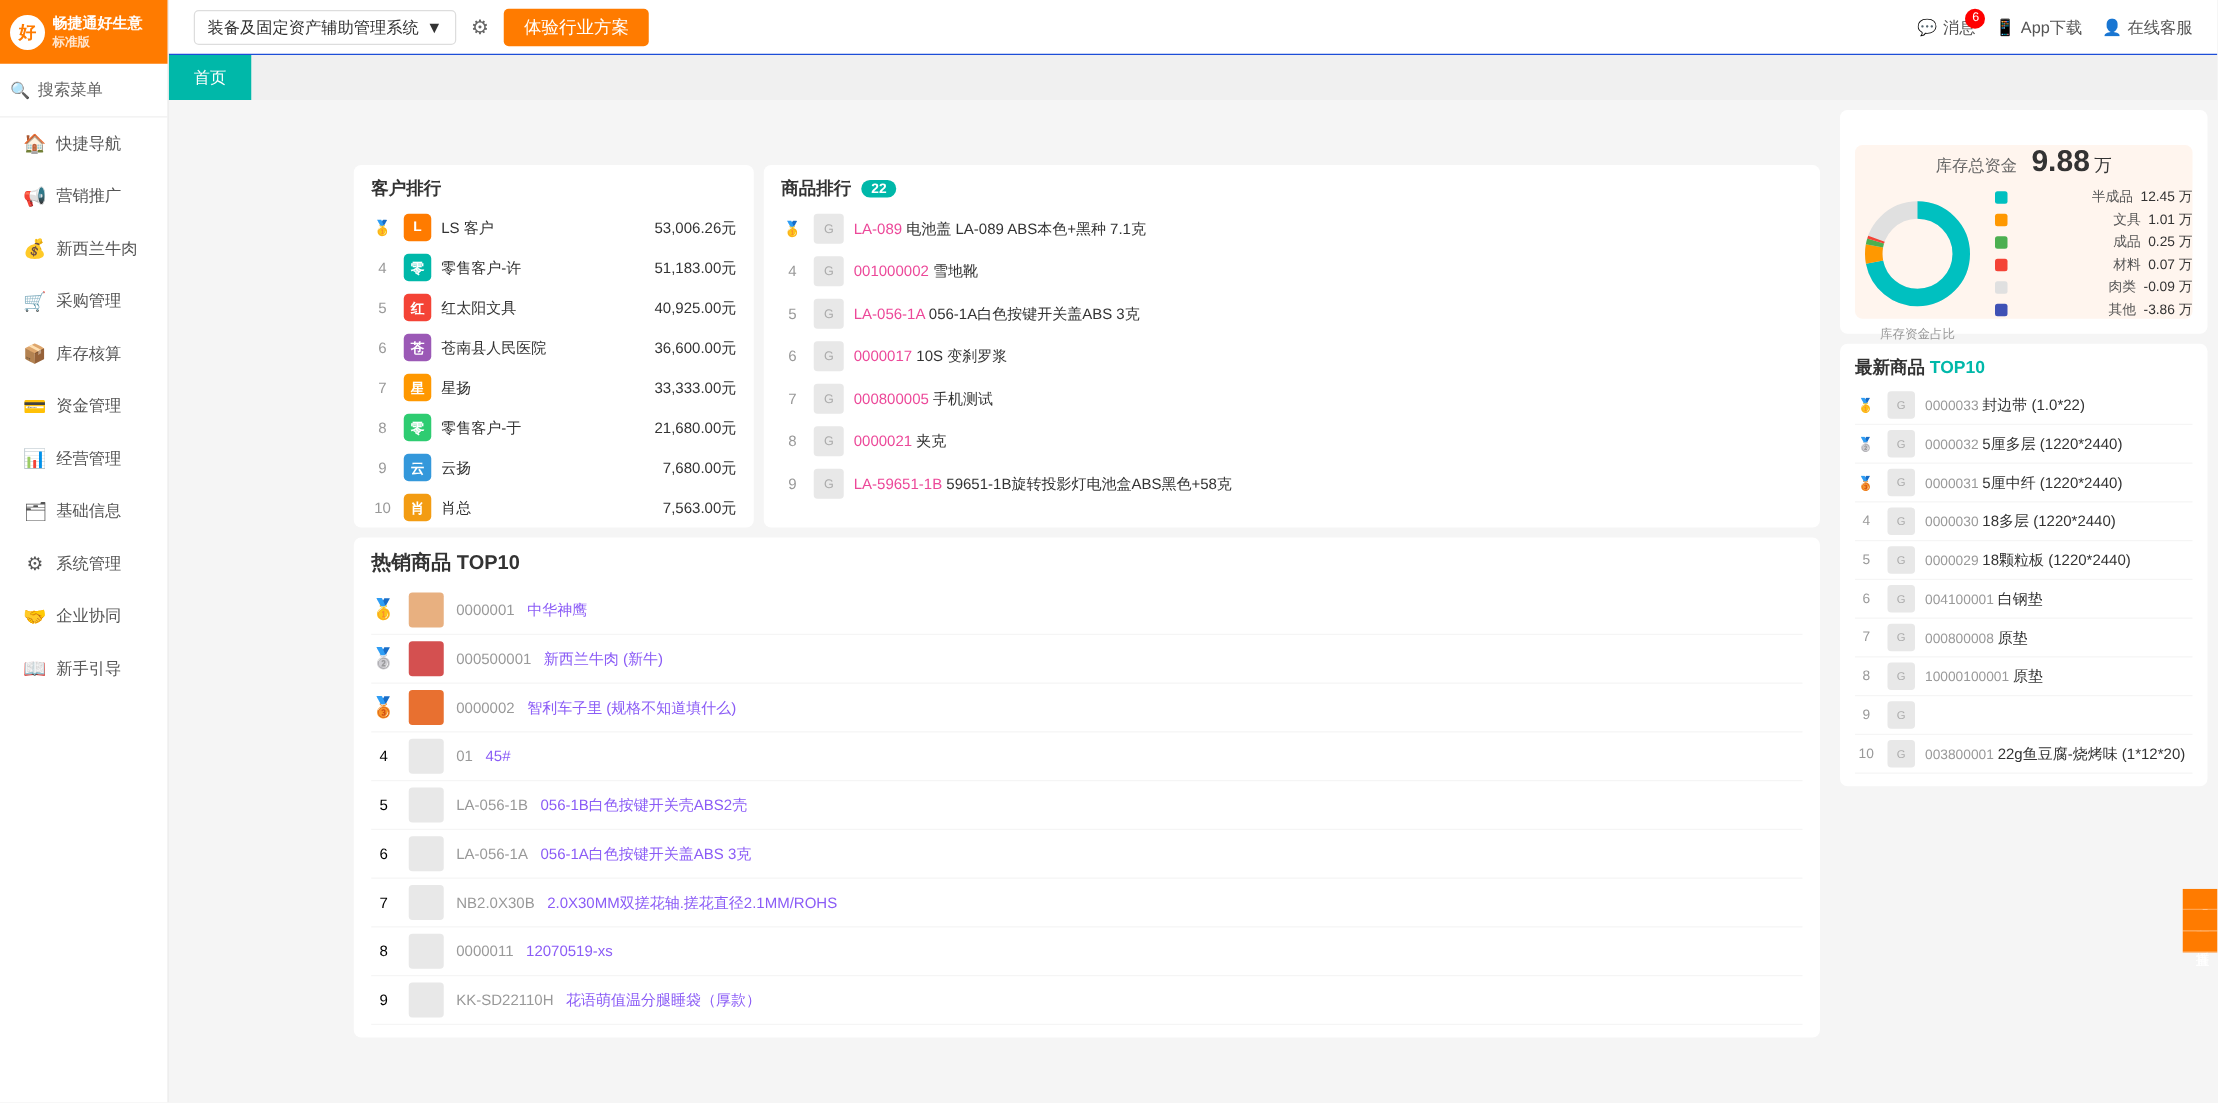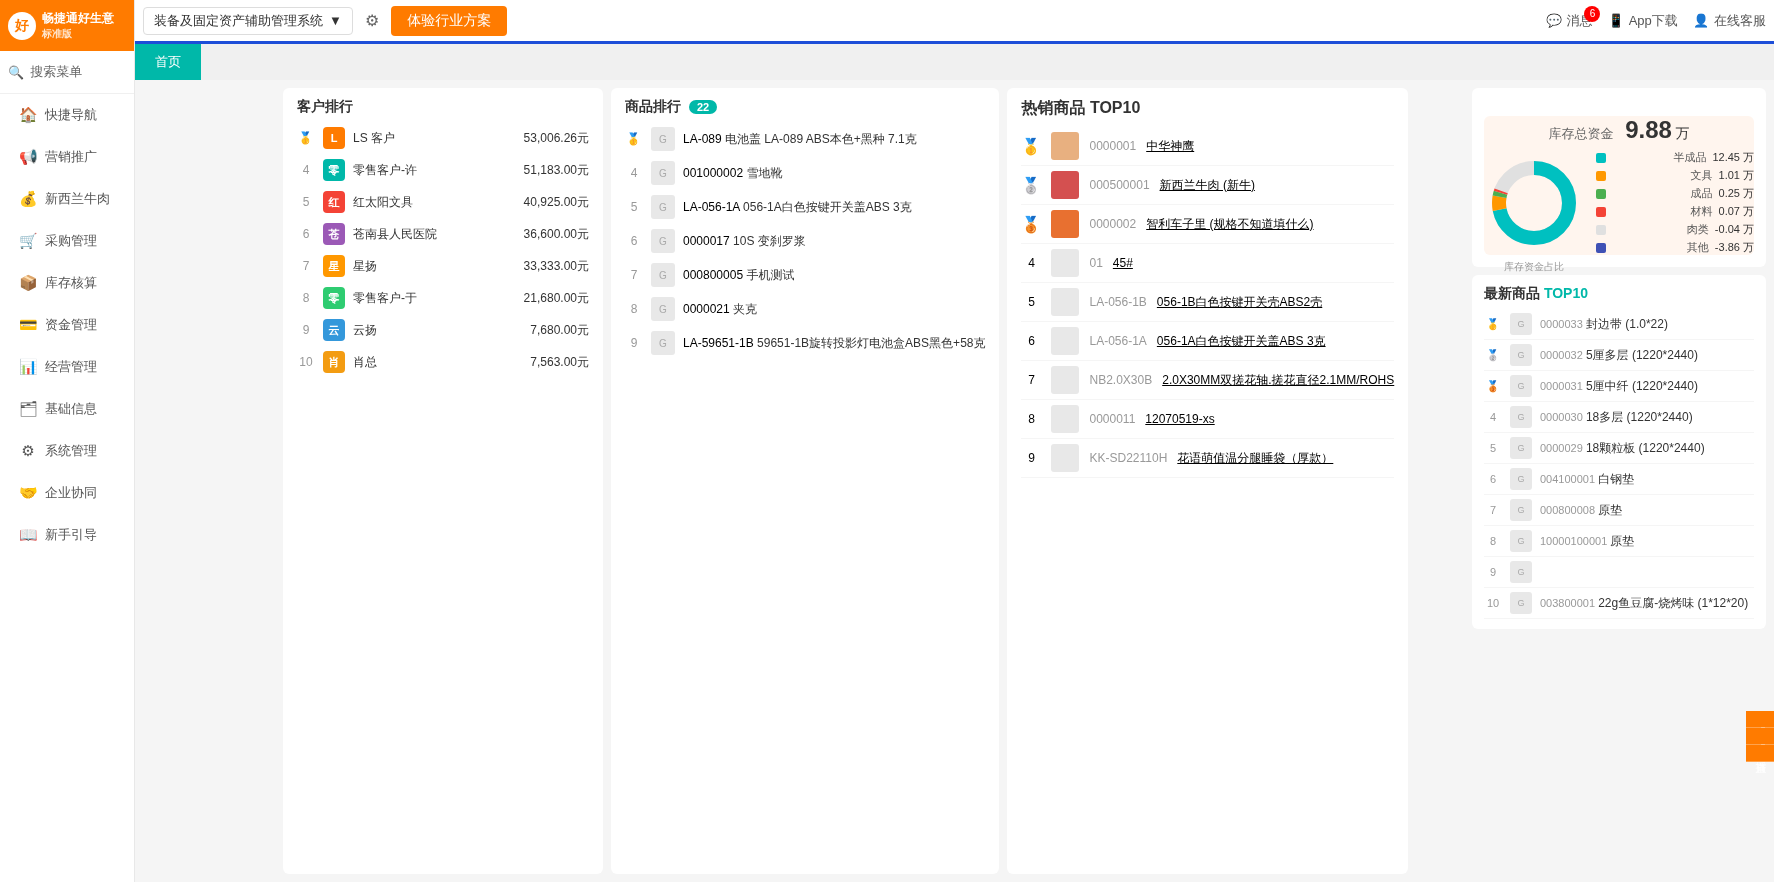--- a/index.html
+++ b/index.html
@@ -72,24 +72,24 @@
     .main-area {
       flex: 1;
       display: flex;
       flex-direction: column;
       overflow: hidden;
     }
 
     
     .topbar {
       background: #fff;
-      border-bottom: 3px solid #1d4ed8;
-      display: flex;
-      align-items: center;
-      padding: 0 8px;
+      border-bottom: 1px solid #1d4ed8;
+      display: flex;
+      align-items: center;
+      padding: 0 20px;
       height: 44px;
       gap: 12px;
       flex-shrink: 0;
     }
     .system-selector {
       display: flex;
       align-items: center;
       gap: 6px;
       font-size: 13px;
       color: #333;
@@ -180,24 +180,25 @@
     .left-panel {
       width: 140px;
       background: #f5f5f5;
       flex-shrink: 0;
     }
 
     
     .middle-content {
       flex: 1;
       display: flex;
-      flex-direction: row;
+      flex-direction: column;
       overflow-y: auto;
       gap: 8px;
       padding: 8px;
+      justify-content: center;
     }
 
     
     .top-row {
       display: flex;
       gap: 8px;
     }
 
     
     .panel {
@@ -251,21 +252,21 @@
       height: 24px;
       background: #e8e8e8;
       border-radius: 3px;
       display: flex;
       align-items: center;
       justify-content: center;
       color: #aaa;
       font-size: 10px;
     }
     .product-info { flex: 1; color: #333; }
-    .product-code { color: #000000; }
+    .product-code { color: #ec4899; }
 
     
     .hot-section {
       background: #fff;
       border-radius: 6px;
       padding: 10px 14px;
     }
     .hot-title {
       font-size: 16px;
       font-weight: bold;
@@ -287,21 +288,21 @@
       background: #e8e8e8;
       border-radius: 3px;
       display: flex;
       align-items: center;
       justify-content: center;
       color: #aaa;
       font-size: 9px;
       overflow: hidden;
     }
     .hot-code { color: #999; }
-    .hot-name { flex: 1; color: #000000; text-decoration: underline; }
+    .hot-name { flex: 1; color: #8b5cf6; }
     .rank-medal-gold { color: #ff7b00; font-size: 16px; }
     .rank-medal-silver { color: #aaa; font-size: 16px; }
     .rank-medal-bronze { color: #cd7f32; font-size: 16px; }
 
     
     .right-panel {
       width: 310px;
       display: flex;
       flex-direction: column;
       gap: 8px;
@@ -753,21 +754,21 @@
                 <span class="legend-val">0.25 万</span>
               </div>
               <div class="legend-item">
                 <div class="legend-dot" style="background:#f44336;"></div>
                 <span class="legend-name">材料</span>
                 <span class="legend-val">0.07 万</span>
               </div>
               <div class="legend-item">
                 <div class="legend-dot" style="background:#e0e0e0;"></div>
                 <span class="legend-name">肉类</span>
-                <span class="legend-val">-0.04 万</span>
+                <span class="legend-val">-0.09 万</span>
               </div>
               <div class="legend-item">
                 <div class="legend-dot" style="background:#3f51b5;"></div>
                 <span class="legend-name">其他</span>
                 <span class="legend-val">-3.86 万</span>
               </div>
             </div>
           </div>
         </div>
       </div>

